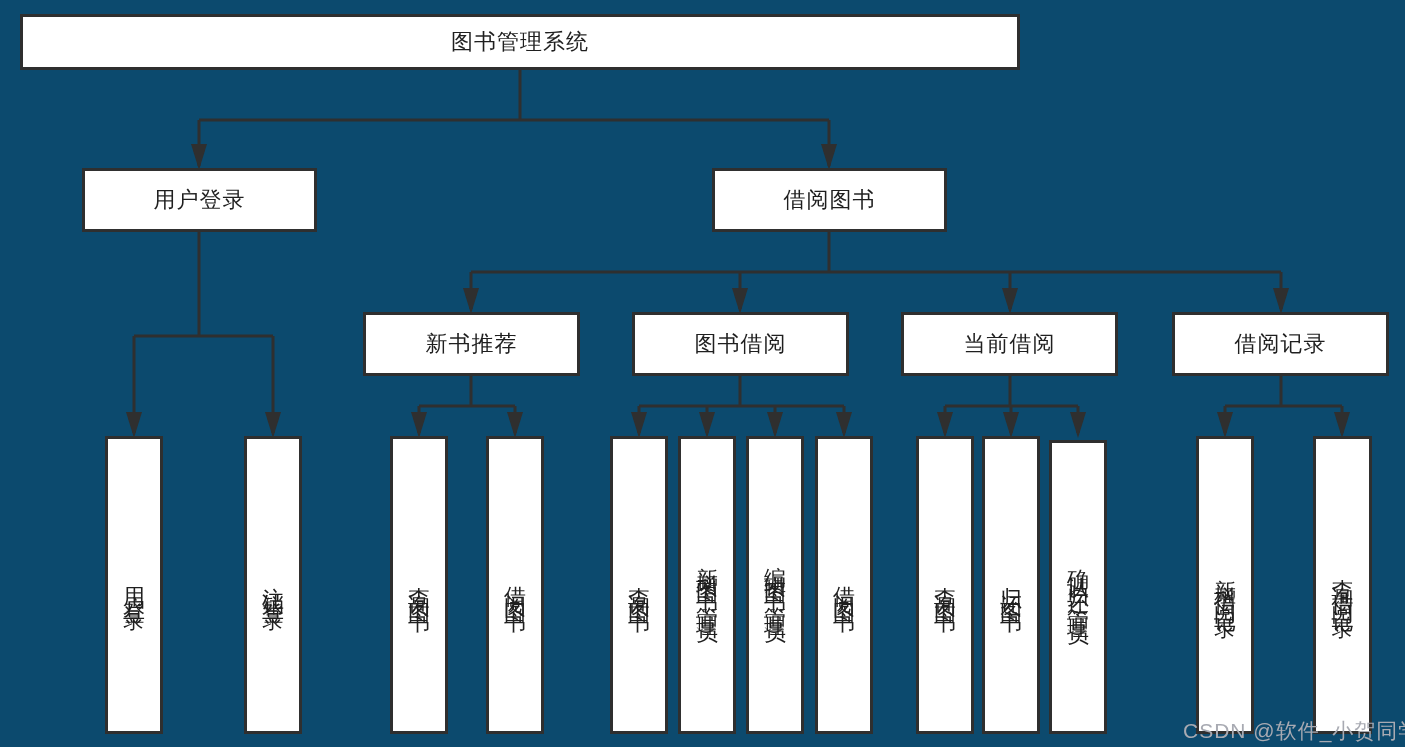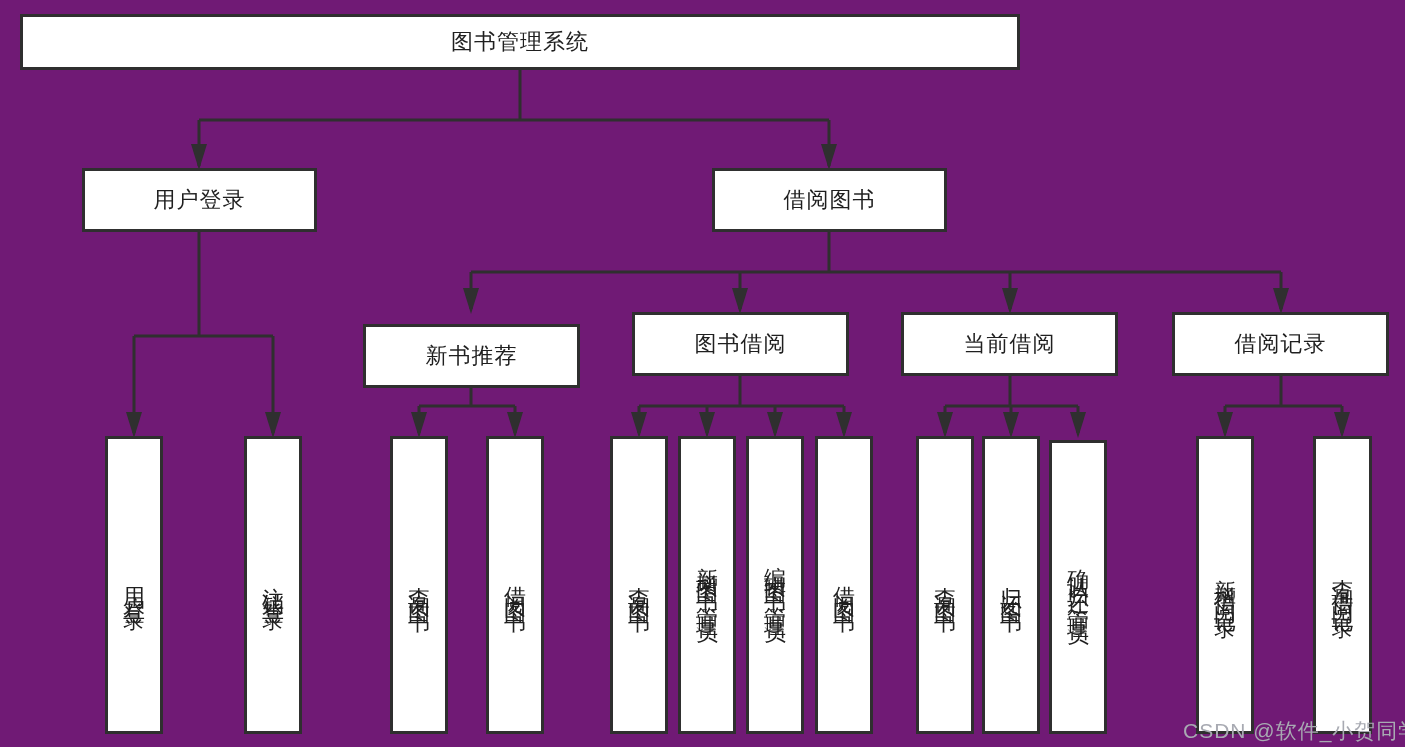--- a/index.html
+++ b/index.html
@@ -4,21 +4,21 @@
 <style>
   html, body {
     margin: 0; padding: 0;
     background: #ffffff;
     font-family: "Liberation Sans", sans-serif;
   }
   #canvas {
     position: relative;
     width: 1405px;
     height: 747px;
-    background: #701a75;
+    background: #0c4a6e;
     overflow: hidden;
   }
   #connectors {
     position: absolute;
     left: 0; top: 0;
     width: 1405px; height: 747px;
     z-index: 0;
   }
   .node {
     position: absolute;
@@ -117,21 +117,21 @@
       <polygon points="1217,412 1233,412 1225,438"></polygon>
       <polygon points="1334,412 1350,412 1342,438"></polygon>
     </g>
   </svg>
 
   <div class="node hbox" style="left:20px; top:14px; width:1000px; height:56px;">图书管理系统</div>
 
   <div class="node hbox" style="left:82px; top:168px; width:235px; height:64px;">用户登录</div>
   <div class="node hbox" style="left:712px; top:168px; width:235px; height:64px;">借阅图书</div>
 
-  <div class="node hbox" style="left:363px; top:324px; width:217px; height:64px;">新书推荐</div>
+  <div class="node hbox" style="left:363px; top:312px; width:217px; height:64px;">新书推荐</div>
   <div class="node hbox" style="left:632px; top:312px; width:217px; height:64px;">图书借阅</div>
   <div class="node hbox" style="left:901px; top:312px; width:217px; height:64px;">当前借阅</div>
   <div class="node hbox" style="left:1172px; top:312px; width:217px; height:64px;">借阅记录</div>
 
   <div class="node vbox" style="left:105px; top:436px; width:58px; height:298px;">
     <span class="vtext">用户登录</span>
   </div>
   <div class="node vbox" style="left:244px; top:436px; width:58px; height:298px;">
     <span class="vtext">注销登录</span>
   </div>

